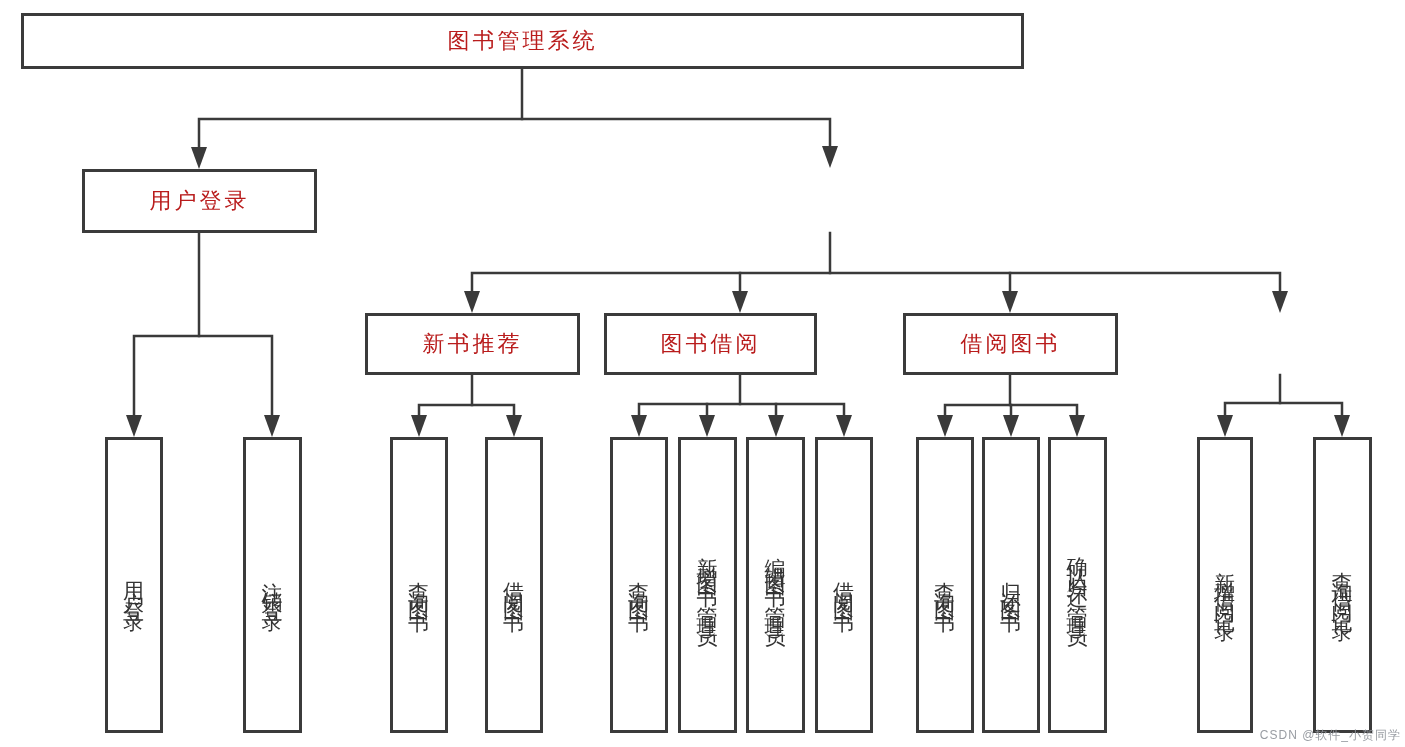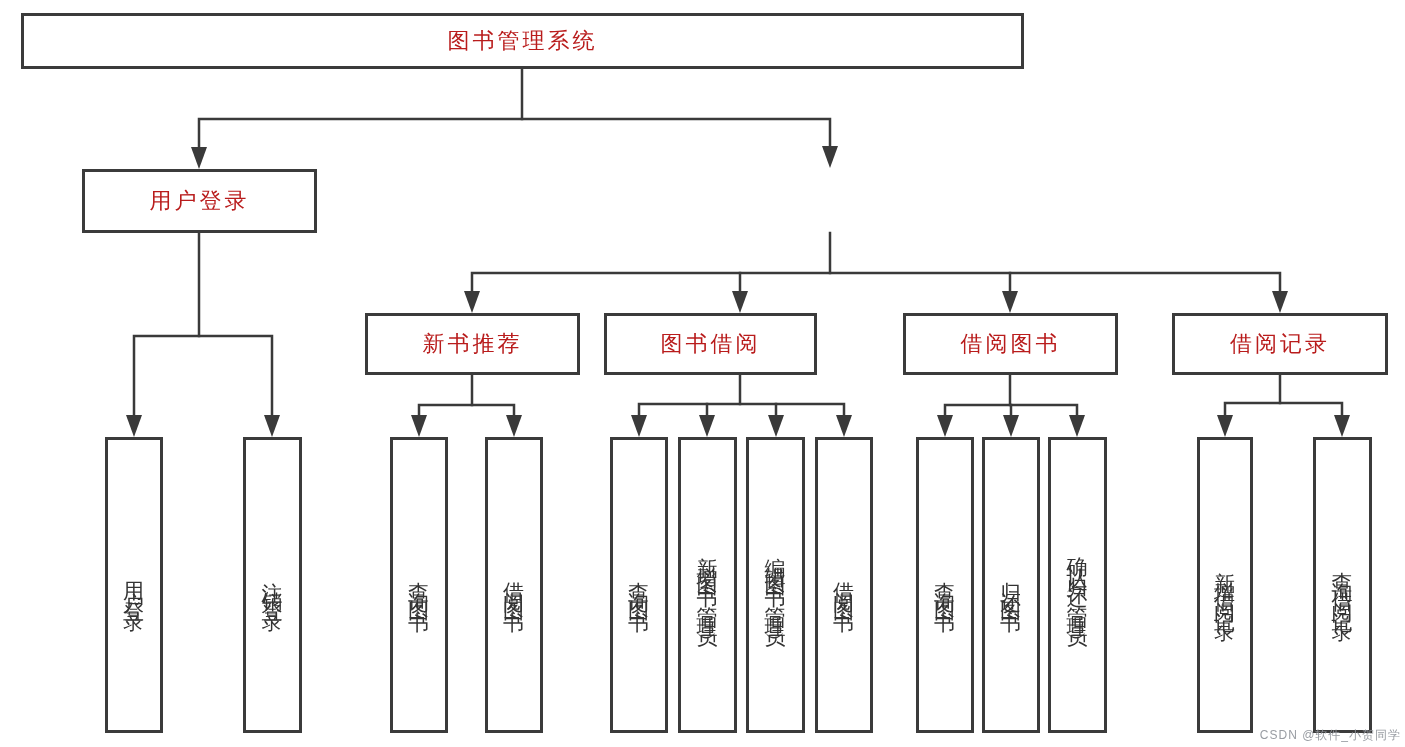--- a/index.html
+++ b/index.html
@@ -87,23 +87,20 @@
 
   <div class="node" style="left:365px;top:313px;width:215px;height:62px">
     <span class="htext">新书推荐</span>
   </div>
   <div class="node" style="left:604px;top:313px;width:213px;height:62px">
     <span class="htext">图书借阅</span>
   </div>
   <div class="node" style="left:903px;top:313px;width:215px;height:62px">
     <span class="htext">借阅图书</span>
   </div>
-  <div class="node" style="left:1172px;top:313px;width:216px;height:62px">
-    <span class="htext">借阅记录</span>
-  </div>
 
   <div class="node" style="left:105px;top:437px;width:58px;height:296px">
     <span class="vtext">用户登录</span>
   </div>
   <div class="node" style="left:243px;top:437px;width:59px;height:296px">
     <span class="vtext">注销登录</span>
   </div>
 
   <div class="node" style="left:390px;top:437px;width:58px;height:296px">
     <span class="vtext">查询图书</span>

